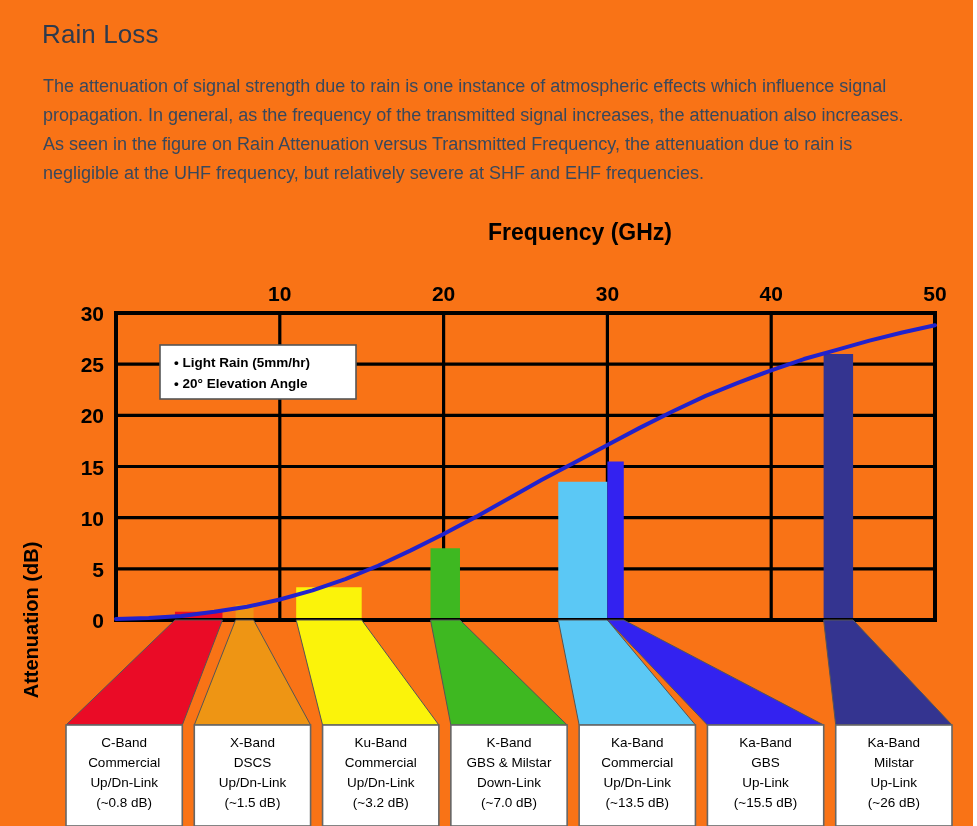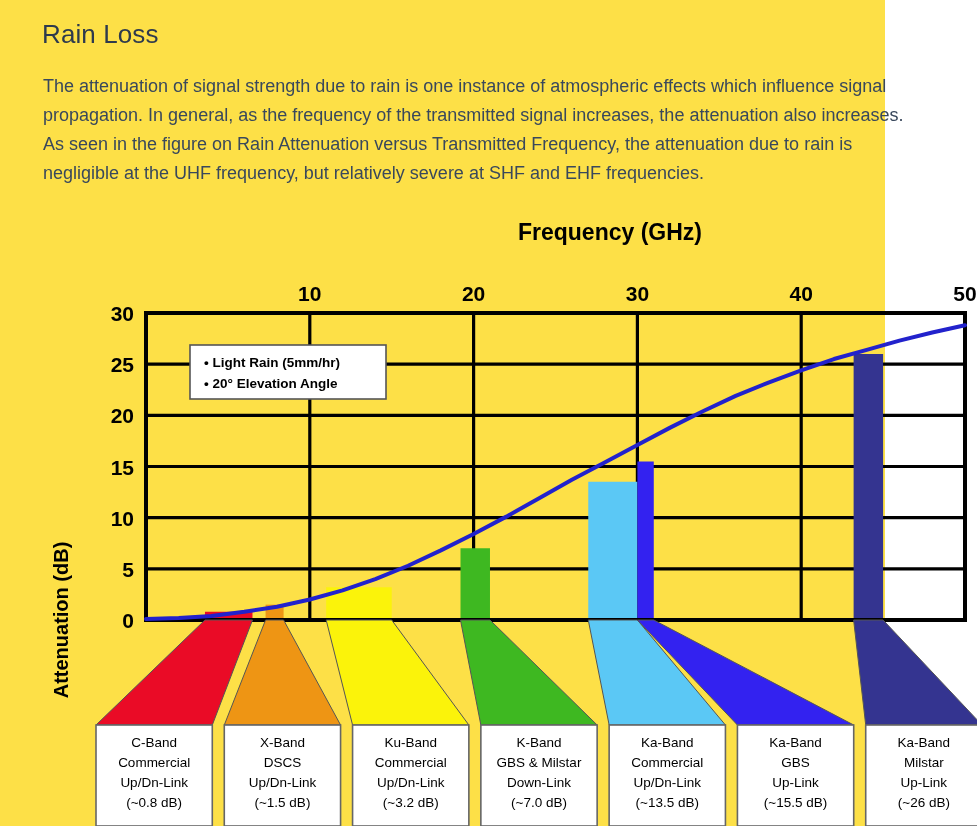--- a/index.html
+++ b/index.html
@@ -5,22 +5,22 @@
   * { box-sizing: border-box; }
   html, body {
     margin: 0; padding: 0;
     width: 977px; height: 826px;
     background: #ffffff;
     font-family: "Liberation Sans", sans-serif;
     overflow: hidden;
   }
   #page {
     position: relative;
-    width: 885px; height: 826px;
-    background: #fde047;
+    width: 973px; height: 826px;
+    background: #f97316;
   }
   #page-title {
     position: absolute;
     left: 42px; top: 2px;
     font-size: 26px;
     font-weight: 400;
     color: #2e3a4d;
     letter-spacing: 0.1px;
   }
   #intro {
@@ -28,21 +28,21 @@
     left: 43px; top: 54px;
     width: 880px;
     font-size: 18px;
     line-height: 29px;
     color: #39485c;
     font-weight: 400;
   }
   #figure {
     position: absolute;
     left: 0; top: 205px;
-    width: 977px; height: 621px; padding-left: 30px;
+    width: 977px; height: 621px;
   }
   svg { display: block; }
   .axis-num {
     font-family: "Liberation Sans", sans-serif;
     font-size: 21px;
     font-weight: bold;
     fill: #000;
   }
   .chart-title {
     font-family: "Liberation Sans", sans-serif;

